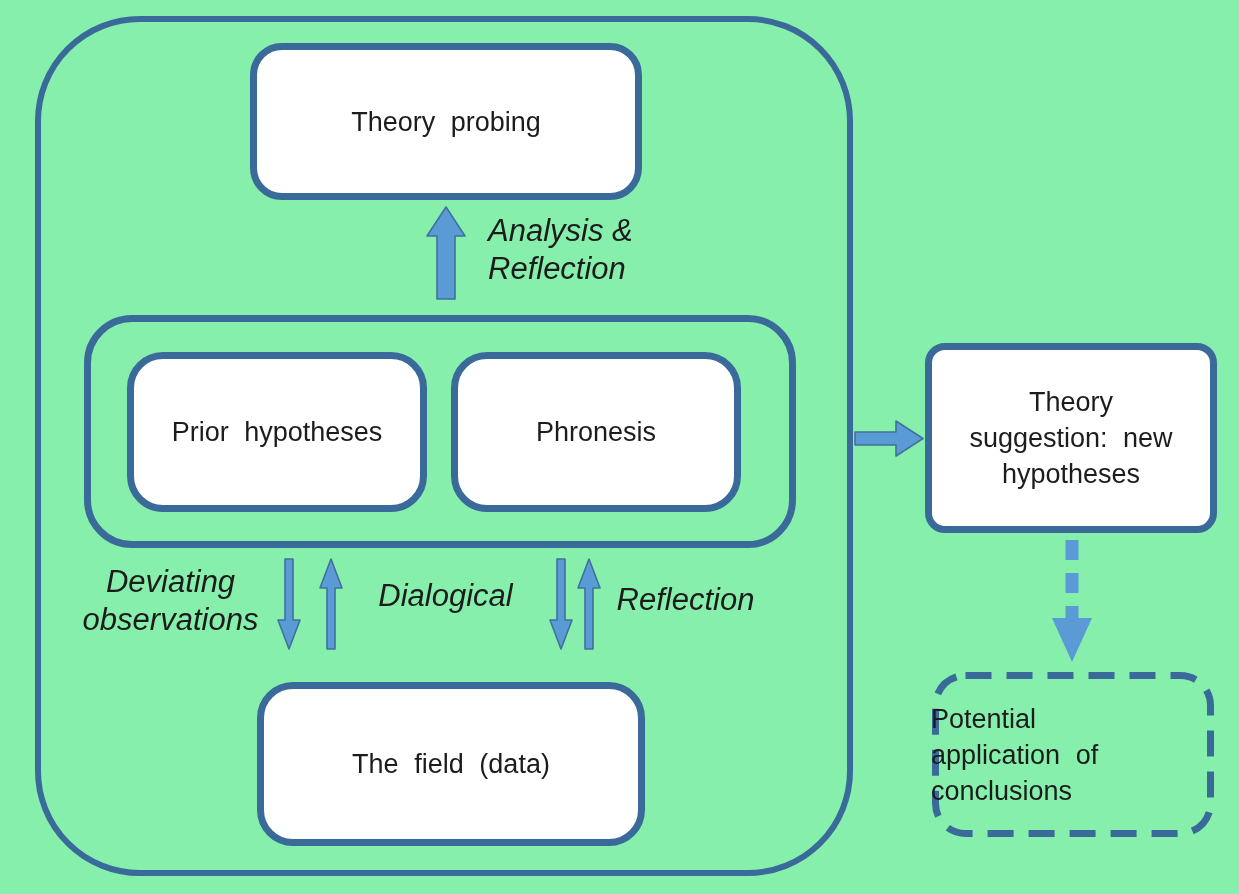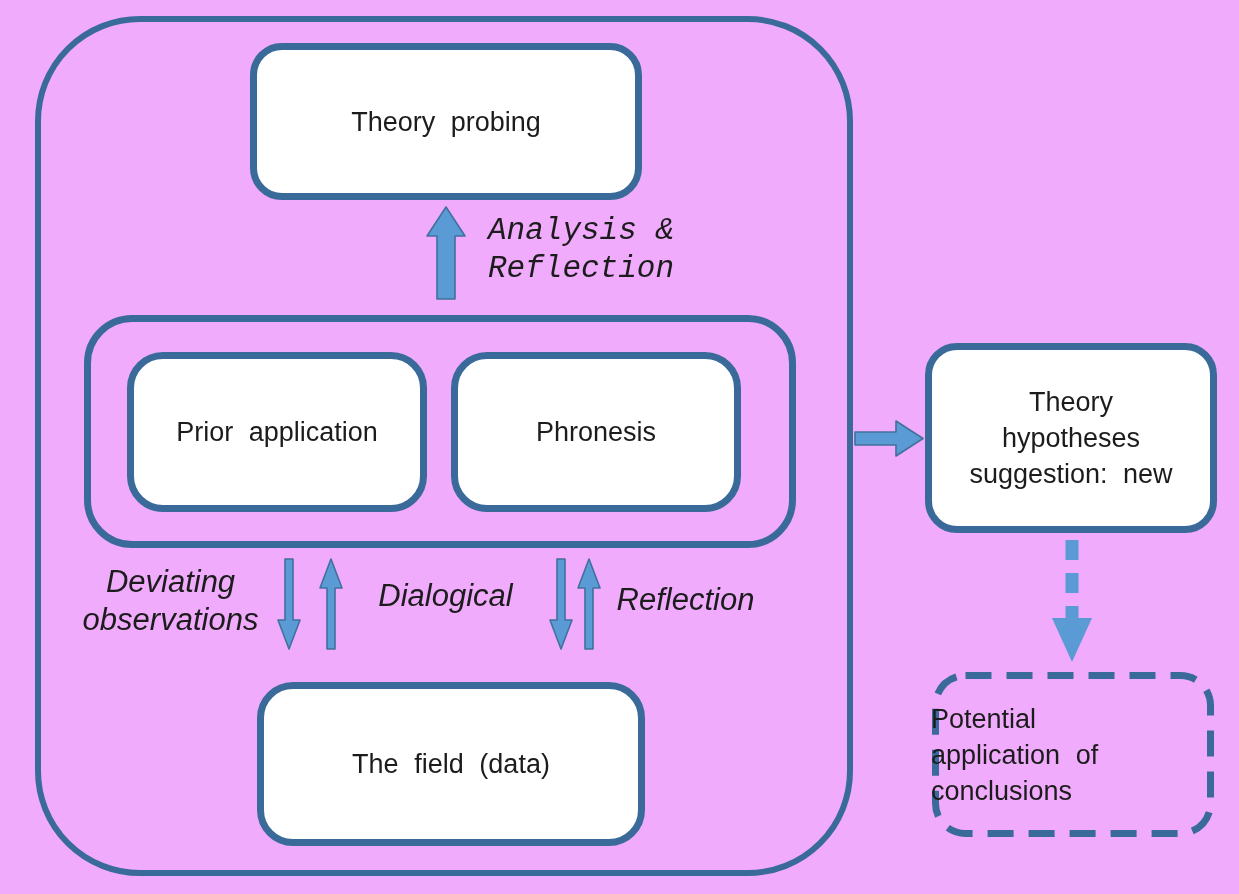--- a/index.html
+++ b/index.html
@@ -1,17 +1,17 @@
 <!DOCTYPE html>
 <html style="--border: #3A6A9A; --arrow-fill: #5B9BD5; --arrow-stroke: #41719C; --text: #1C1C1C;"><head>
 <meta charset="utf-8">
 <style>
   html,body{margin:0;padding:0;background:#ffffff;}
   .canvas{
-    position:relative;width:1239px;height:894px;background:#f0abfc;overflow:hidden;
+    position:relative;width:1239px;height:894px;background:#86efac;overflow:hidden;
     font-family:"Liberation Sans",sans-serif;color:var(--text,#1C1C1C);
   }
   .box{
     position:absolute;box-sizing:border-box;background:#fff;
     border:7px solid var(--border,#3A6A9A);
     display:flex;align-items:center;justify-content:center;text-align:center;
   }
   .container-box{background:transparent;}
   .box-text{font-size:27px;line-height:40px;word-spacing:0.30em;}
   .label-italic{
@@ -44,30 +44,30 @@
   <div class="box container-box" style="left:35px;top:16px;width:818px;height:860px;border-width:6px;border-radius:105px;"></div>
 
   <div class="box" style="left:250px;top:43px;width:392px;height:157px;border-radius:32px;">
     <div class="box-text">Theory probing</div>
   </div>
 
   <svg class="arrow-svg" style="left:426px;top:206px;" width="40" height="94" viewBox="0 0 40 94">
     <polygon points="20,1 39,30 29,30 29,93 11,93 11,30 1,30"></polygon>
   </svg>
 
-  <div class="label-italic" style="left:488px;top:212px;text-align:left;font-family:Liberation Mono, monospace;">
+  <div class="label-italic" style="left:488px;top:212px;text-align:left;">
     <div>Analysis &amp;</div>
     <div>Reflection</div>
   </div>
 
   <div class="box container-box" style="left:84px;top:315px;width:712px;height:233px;border-radius:48px;"></div>
 
   <div class="box" style="left:127px;top:352px;width:300px;height:160px;border-radius:36px;">
     <div class="box-text ml">
-      <div>Prior application</div>
+      <div>Prior hypotheses</div>
     </div>
   </div>
 
   <div class="box" style="left:451px;top:352px;width:290px;height:160px;border-radius:36px;">
     <div class="box-text ml">
       <div>Phronesis</div>
     </div>
   </div>
 
   <div class="label-italic" style="left:68px;top:563px;width:205px;">
@@ -94,25 +94,25 @@
   <div class="label-italic" style="left:608px;top:581px;width:155px;">Reflection</div>
 
   <div class="box" style="left:257px;top:664px;width:388px;height:164px;border-radius:36px;margin-top:18px;">
     <div class="box-text">The field (data)</div>
   </div>
 
   <svg class="arrow-svg" style="left:854px;top:420px;" width="70" height="37" viewBox="0 0 70 37">
     <polygon points="1,12 42,12 42,1 69,18.5 42,36 42,25 1,25"></polygon>
   </svg>
 
-  <div class="box" style="left:925px;top:343px;width:292px;height:190px;border-radius:32px;">
+  <div class="box" style="left:925px;top:343px;width:292px;height:190px;border-radius:20px;">
     <div class="box-text" style="line-height:36px;">
       <div>Theory</div>
+      <div>suggestion: new</div>
       <div>hypotheses</div>
-      <div>suggestion: new</div>
     </div>
   </div>
 
   <svg class="arrow-svg dashed-arrow" style="left:1050px;top:538px;" width="44" height="126" viewBox="0 0 44 126">
     <line x1="22" y1="2" x2="22" y2="82" stroke-width="13" stroke-dasharray="20 13"></line>
     <polygon points="2,80 42,80 22,124"></polygon>
   </svg>
 
   <div class="dashed-box" style="left:931px;top:671px;width:284px;height:167px;">
     <svg viewBox="0 0 284 167" preserveAspectRatio="none">

